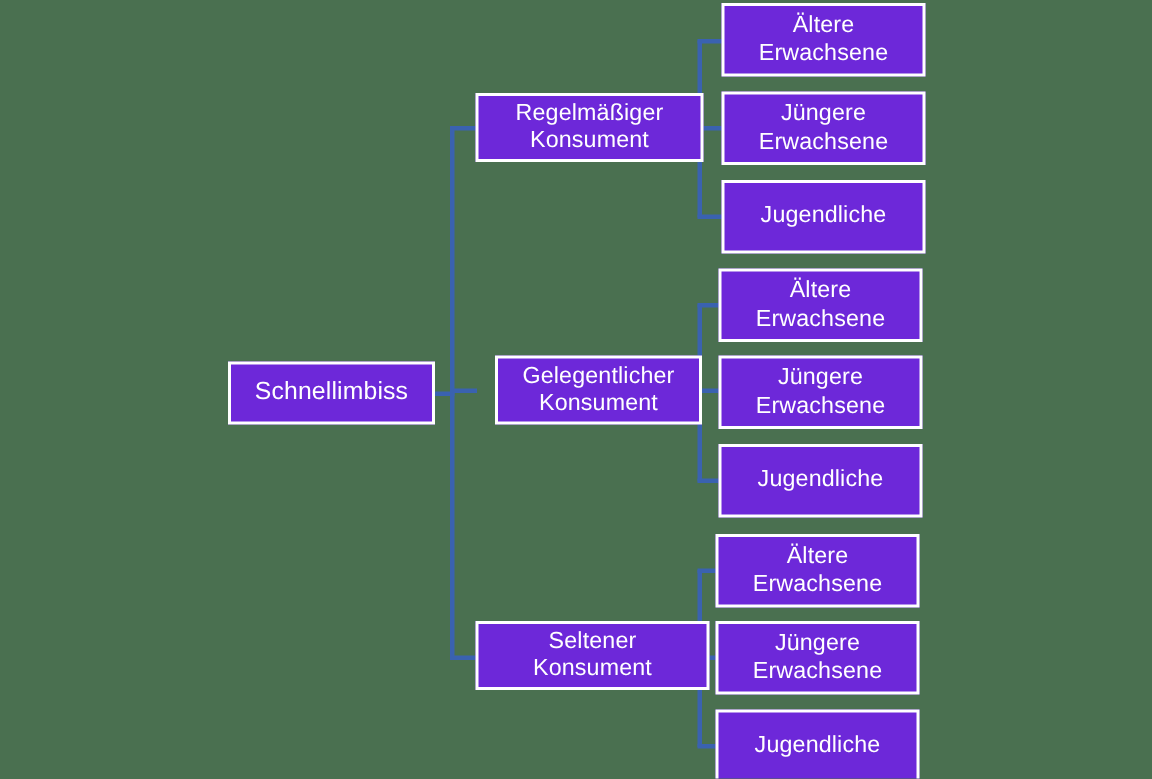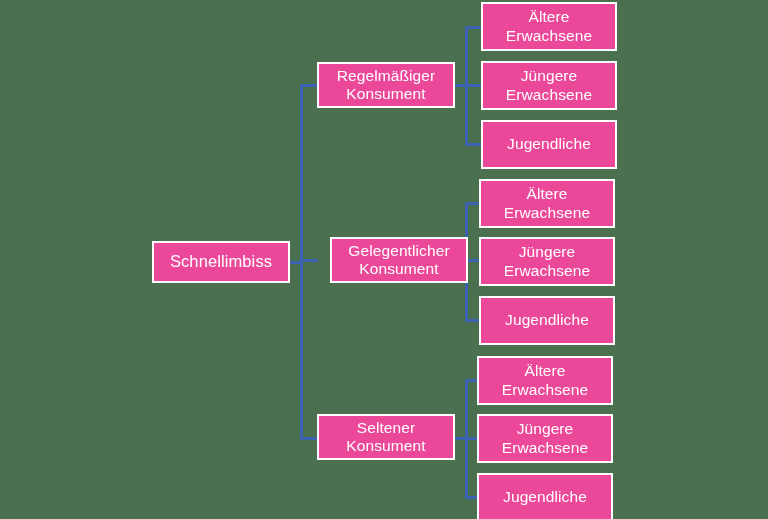--- a/index.html
+++ b/index.html
@@ -15,21 +15,21 @@
     overflow: hidden;
   }
   #diagram {
     position: relative;
     width: 768px;
     height: 519px;
   }
   .node {
     position: absolute;
     box-sizing: border-box;
-    background: #ec4899;
+    background: #6d28d9;
     border: 2px solid #ffffff;
     color: #ffffff;
     display: flex;
     align-items: center;
     justify-content: center;
     text-align: center;
     line-height: 1.18;
     letter-spacing: 0.1px;
     font-weight: 400;
     z-index: 3;
@@ -77,27 +77,27 @@
   <div class="conn h" style="left:465px; top:319px; width:16px;"></div>
 
   <div class="conn h" style="left:454px; top:437px; width:14px;"></div>
   <div class="conn v" style="left:465px; top:380px; height:118px;"></div>
   <div class="conn h" style="left:465px; top:379px; width:14px;"></div>
   <div class="conn h" style="left:465px; top:437px; width:14px;"></div>
   <div class="conn h" style="left:465px; top:496px; width:14px;"></div>
 
   <div class="node root" style="left:152px; top:241px; width:138px; height:42px;">Schnellimbiss</div>
 
-  <div class="node branch" style="left:317px; top:62px; width:138px; height:46px;">Regelmäßiger
+  <div class="node branch" style="left:317px; top:62px; width:152px; height:46px;">Regelmäßiger
 Konsument</div>
 
   <div class="node branch" style="left:330px; top:237px; width:138px; height:46px;">Gelegentlicher
 Konsument</div>
 
-  <div class="node branch" style="left:317px; top:414px; width:138px; height:46px;">Seltener
+  <div class="node branch" style="left:317px; top:414px; width:156px; height:46px;">Seltener
 Konsument</div>
 
   <div class="node leaf" style="left:481px; top:2px; width:136px; height:49px;">Ältere
 Erwachsene</div>
 
   <div class="node leaf" style="left:481px; top:61px; width:136px; height:49px;">Jüngere
 Erwachsene</div>
 
   <div class="node leaf" style="left:481px; top:120px; width:136px; height:49px;">Jugendliche</div>
 

